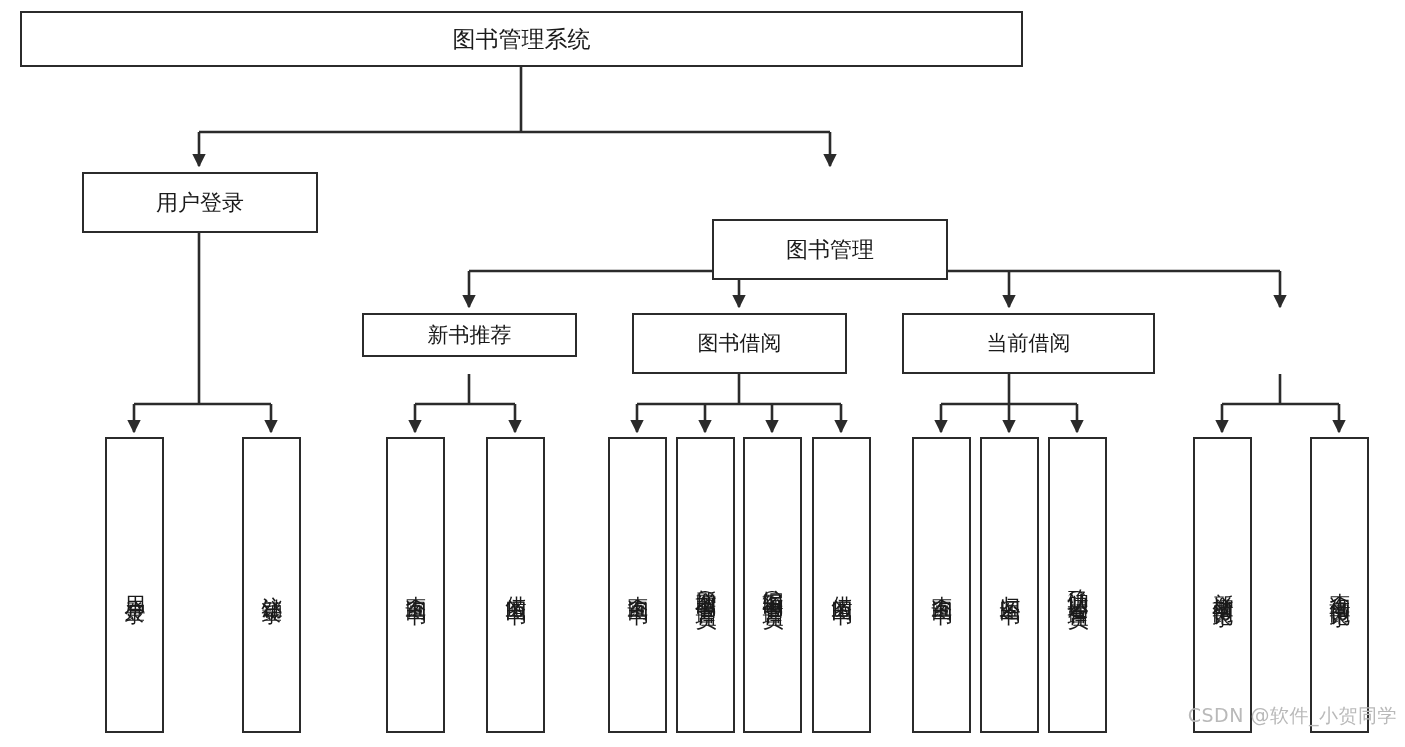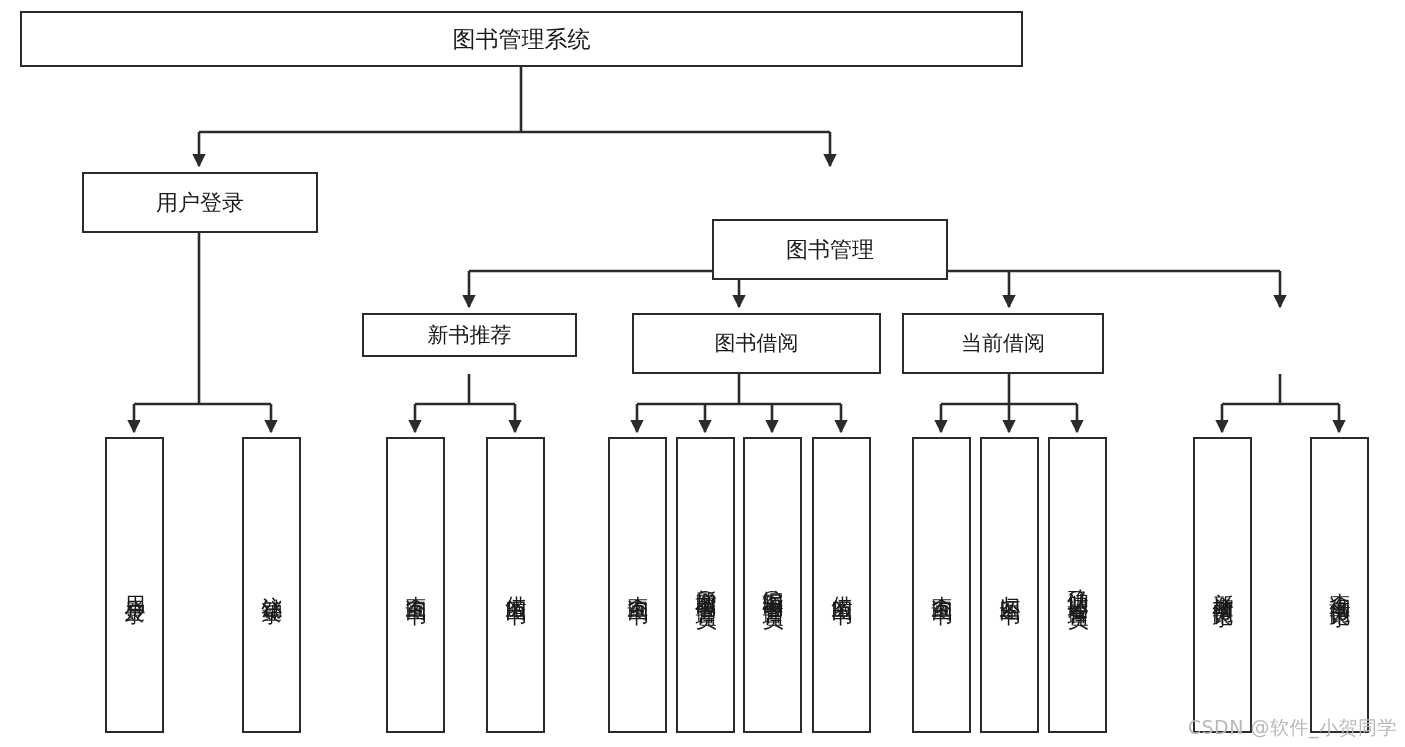--- a/index.html
+++ b/index.html
@@ -63,21 +63,21 @@
     writing-mode: vertical-rl;
     text-orientation: upright;
     font-size: 21px;
     letter-spacing: 3px;
     line-height: 1;
     white-space: nowrap;
   }
   .watermark {
     position: absolute;
     right: 8px;
-    bottom: 6px;
+    bottom: 18px;
     font-size: 19px;
     color: #b9b9b9;
     letter-spacing: 0.5px;
     z-index: 3;
     white-space: nowrap;
   }
 </style>
 </head>
 <body>
 
@@ -140,24 +140,24 @@
   <div class="node lvl1" style="left:82px; top:172px; width:236px; height:61px;">
     <span class="node-label">用户登录</span>
   </div>
   <div class="node lvl1" style="left:712px; top:172px; width:236px; height:61px;margin-top:47px;">
     <span class="node-label">图书管理</span>
   </div>
 
   <div class="node lvl2" style="left:362px; top:313px; width:215px; height:44px;">
     <span class="node-label">新书推荐</span>
   </div>
-  <div class="node lvl2" style="left:632px; top:313px; width:249px; height:61px;">
+  <div class="node lvl2" style="left:632px; top:313px; width:215px; height:61px;">
     <span class="node-label">图书借阅</span>
   </div>
-  <div class="node lvl2" style="left:902px; top:313px; width:202px; height:61px;">
+  <div class="node lvl2" style="left:902px; top:313px; width:253px; height:61px;">
     <span class="node-label">当前借阅</span>
   </div>
 
   <div class="node leaf" style="left:105px; top:437px; width:59px; height:296px;">
     <span class="node-label">用户登录</span>
   </div>
   <div class="node leaf" style="left:242px; top:437px; width:59px; height:296px;">
     <span class="node-label">注销登录</span>
   </div>
 

